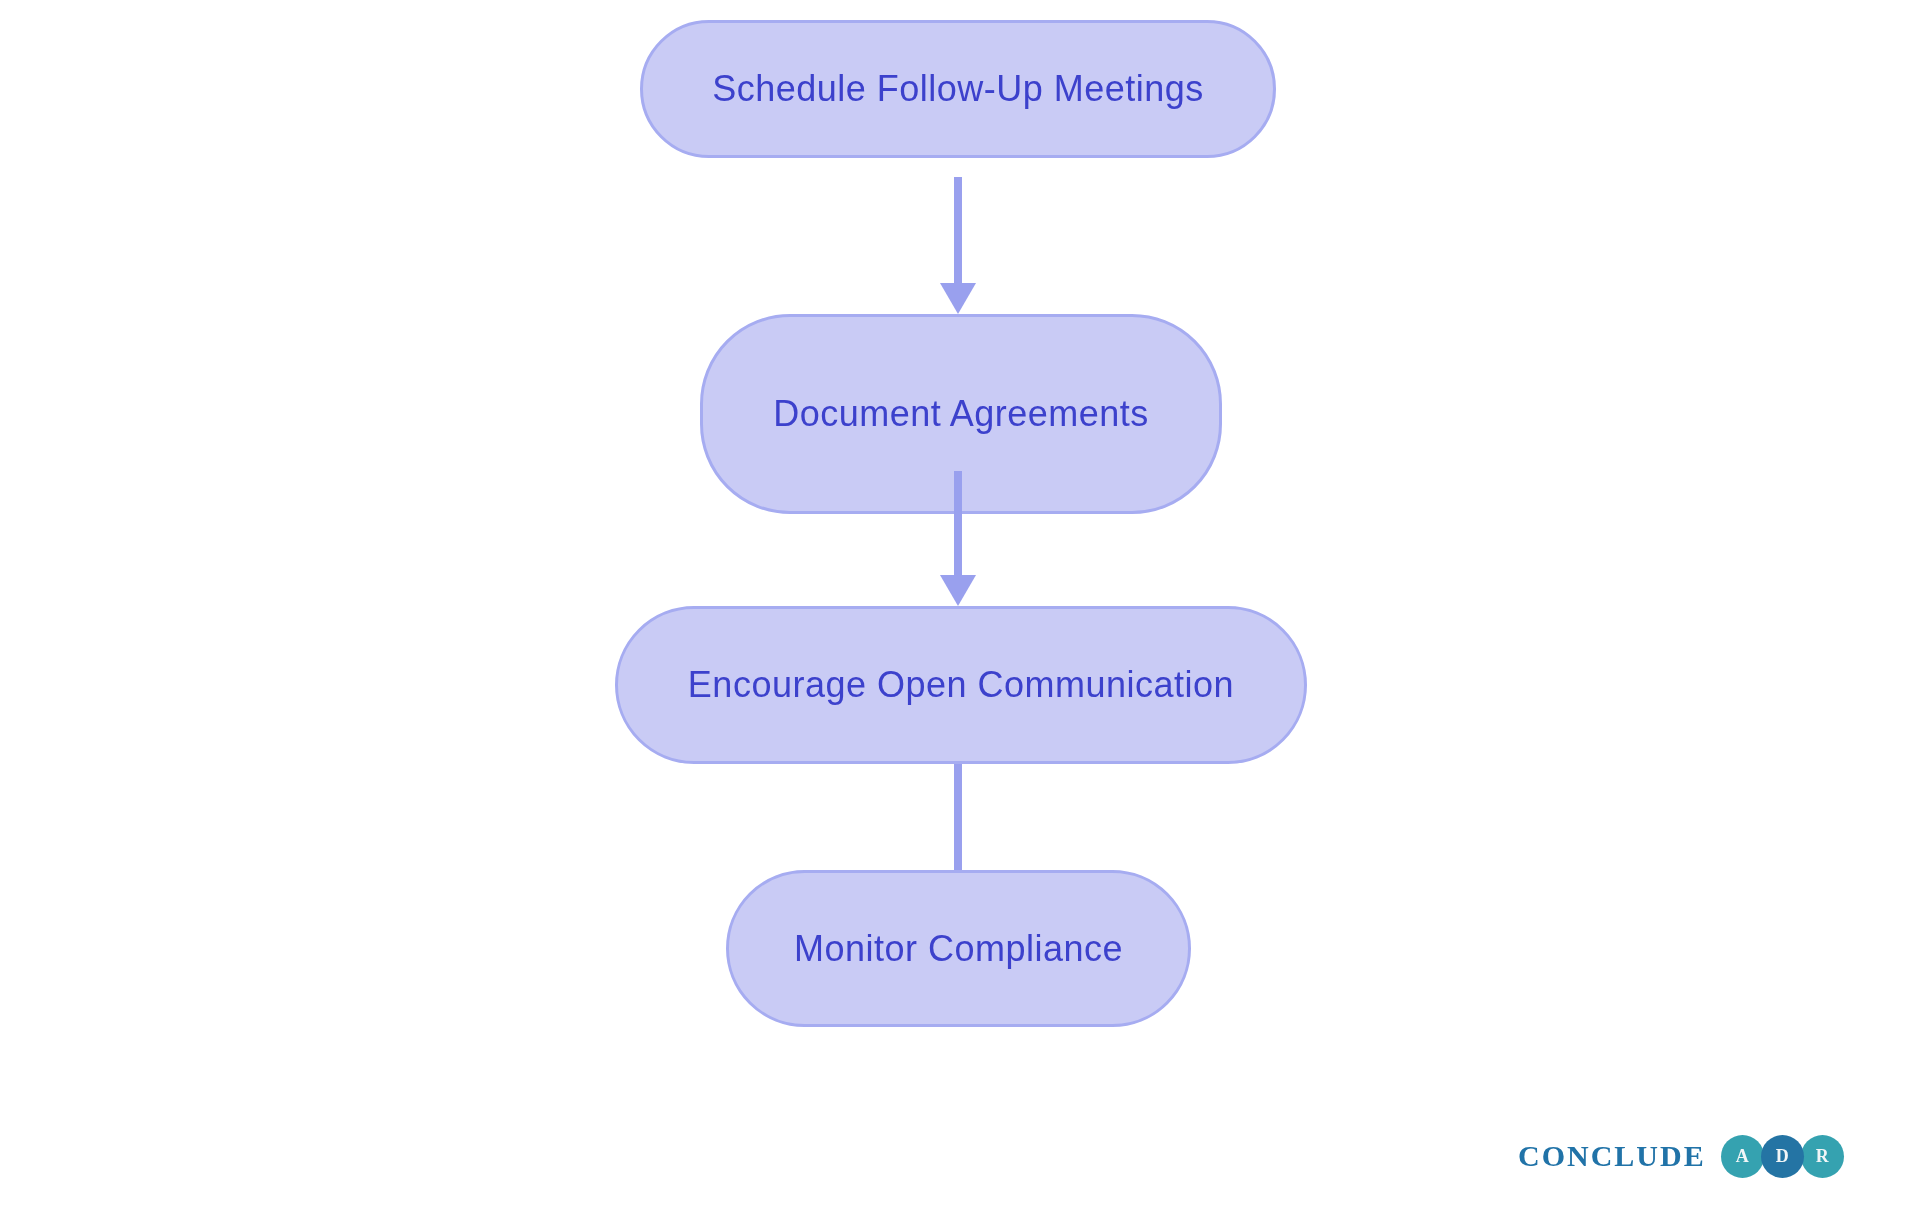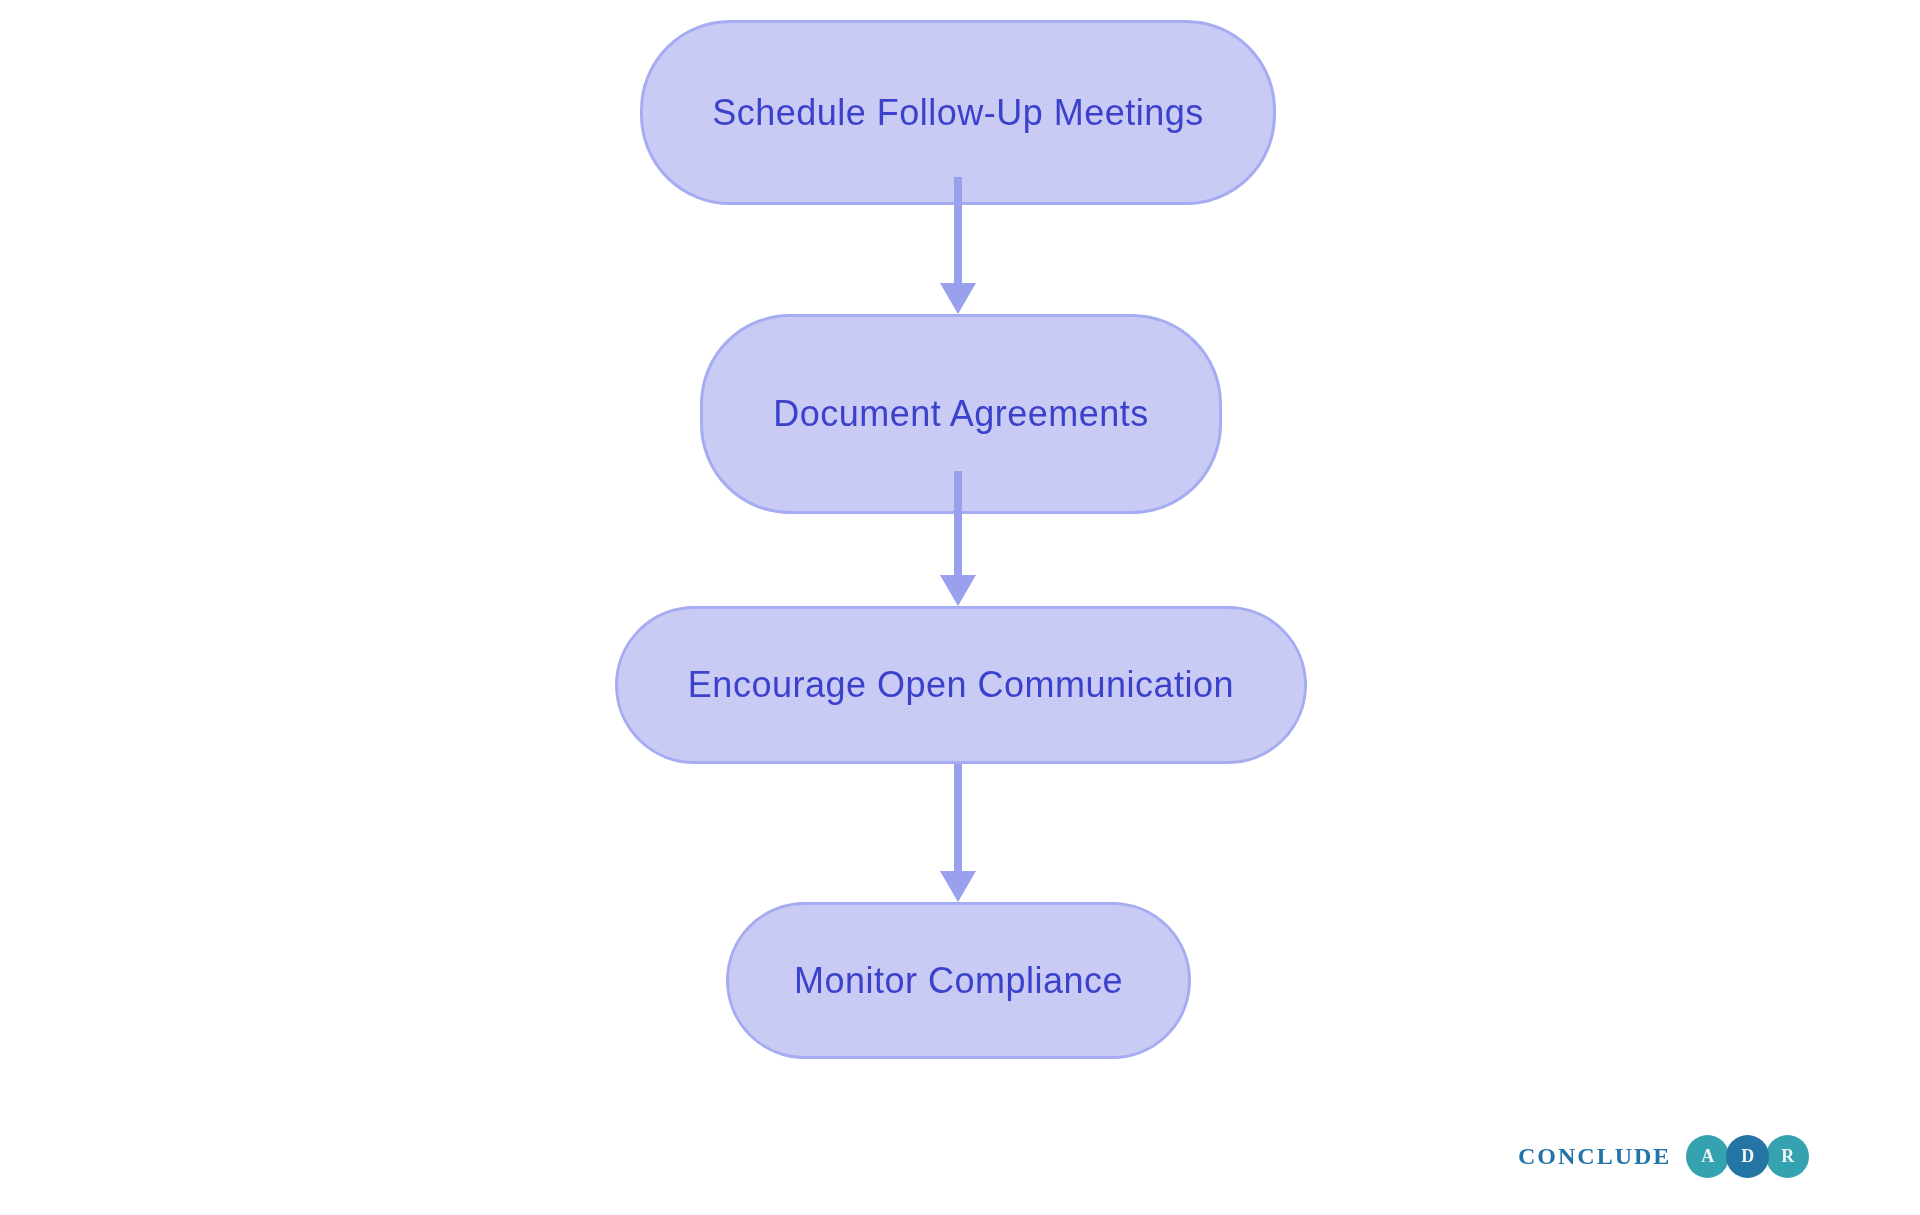--- a/index.html
+++ b/index.html
@@ -26,24 +26,24 @@
     align-items: center;
     justify-content: center;
     box-sizing: border-box;
   }
   .node-label {
     color: #3c41cc;
     font-size: 36px;
     letter-spacing: 0.5px;
     white-space: nowrap;
   }
-  .node-1 { left: 640px; top: 20px;  width: 636px; height: 185px; }
+  .node-1 { left: 640px; top: 20px;  width: 636px; height: 138px; }
   .node-2 { left: 700px; top: 314px; width: 522px; height: 200px; }
   .node-3 { left: 615px; top: 606px; width: 692px; height: 158px; }
-  .node-4 { left: 726px; top: 902px; width: 465px; height: 157px; }
+  .node-4 { left: 726px; top: 870px; width: 465px; height: 157px; }
 
   
   .arrow {
     position: absolute;
     left: 940px;
     width: 36px;
     display: flex;
     flex-direction: column;
     align-items: center;
   }
@@ -69,21 +69,21 @@
     left: 1518px;
     top: 1128px;
     height: 56px;
     display: flex;
     align-items: center;
     gap: 15px;
   }
   .wordmark {
     font-family: "Liberation Serif", serif;
     font-weight: bold;
-    font-size: 24px;
+    font-size: 30px;
     letter-spacing: 2px;
     color: #2173a8;
     line-height: 1;
   }
   .badges {
     display: flex;
     align-items: center;
   }
   .badge {
     width: 43px;

